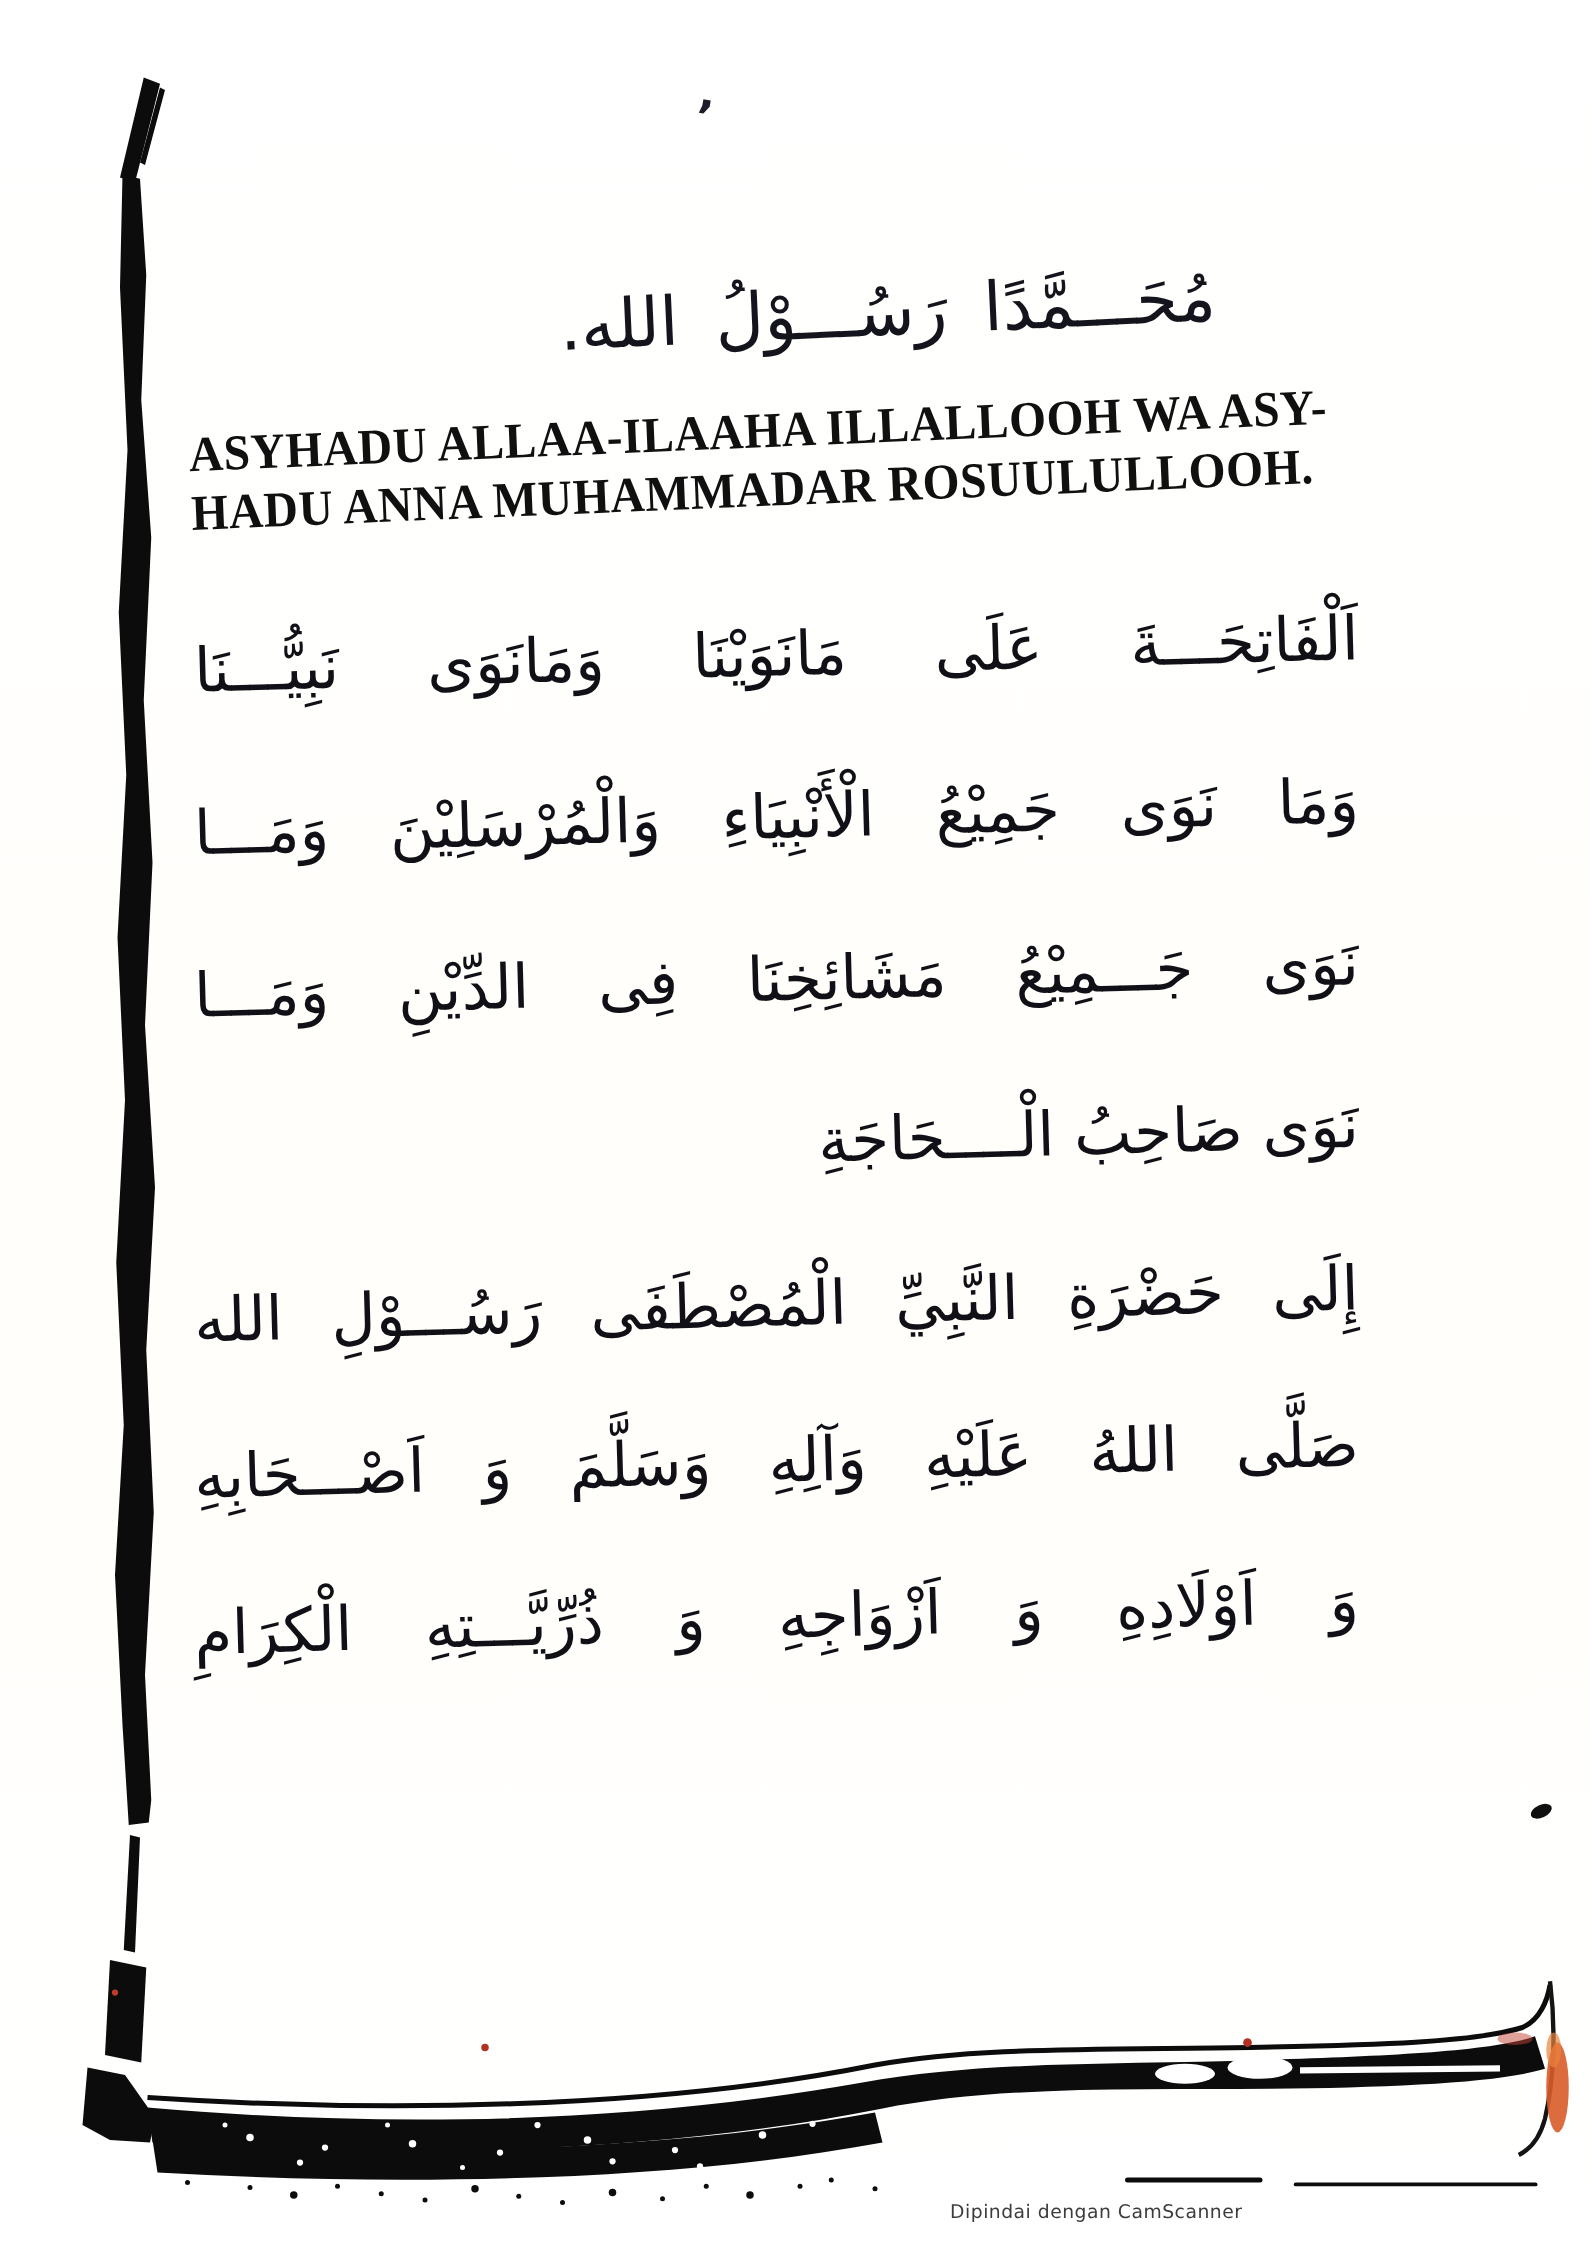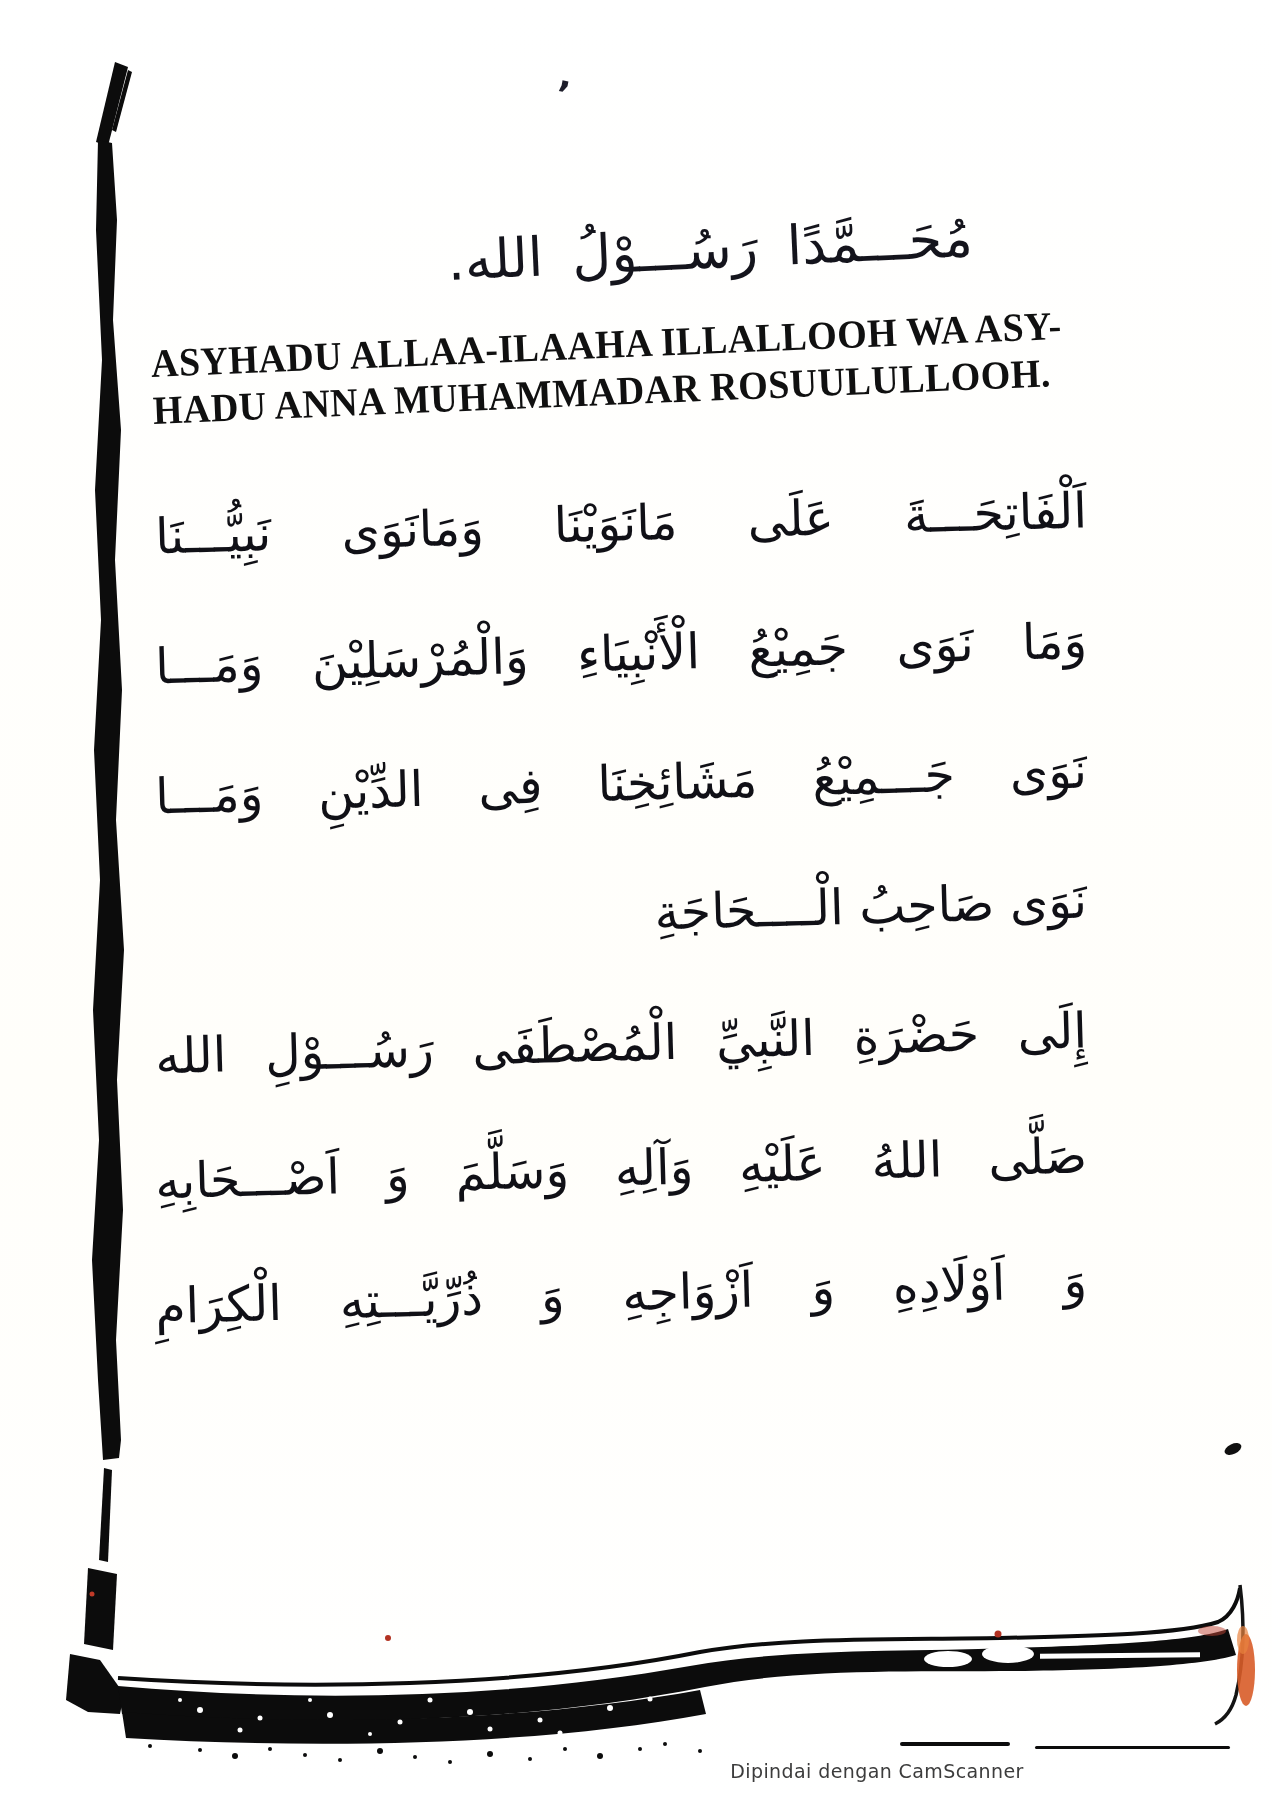--- a/index.html
+++ b/index.html
@@ -47,21 +47,21 @@
     direction:rtl;text-align:justify;text-align-last:justify;
     transform:rotate(-1.6deg);transform-origin:90% 50%;
   }
   .aline.short{text-align:right;text-align-last:right;}
   .l1{top:458px}.l2{top:588px}.l3{top:718px}.l4{top:848px}
   .l5{top:978px}.l6{top:1103px}.l7{top:1228px}
 
   
   .watermark{
     position:absolute;left:722px;top:1760px;width:310px;
-    text-align:center;font-size:19px;letter-spacing:.4px;
+    text-align:center;font-size:15px;letter-spacing:.4px;
     color:#3c3c3c;font-weight:500;
   }
 </style>
 </head>
 <body>
 
 <div class="screenshot">
 
   <svg class="scan-frame" viewBox="0 0 1272 1800" xmlns="http://www.w3.org/2000/svg" aria-hidden="true">
 

